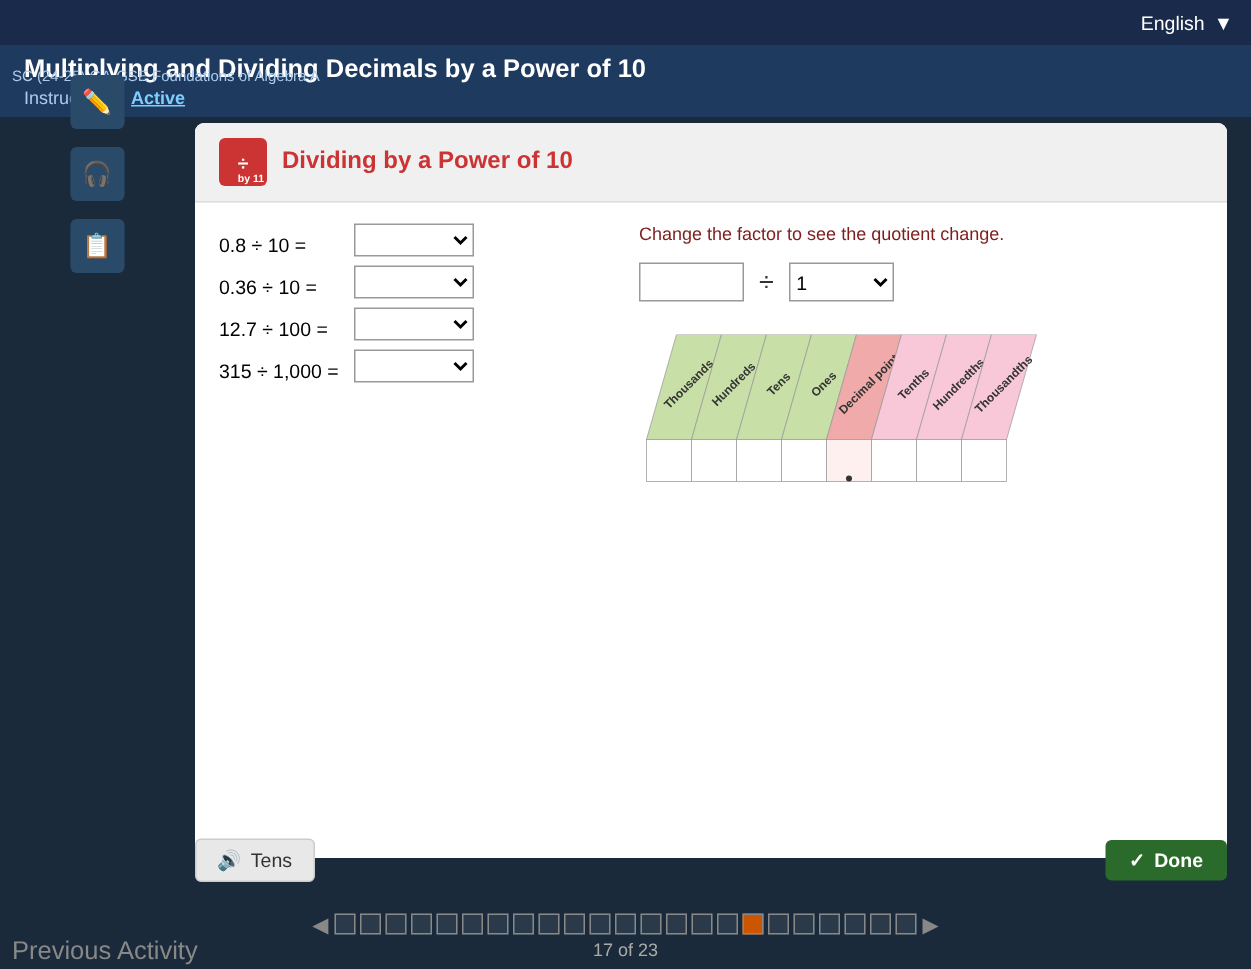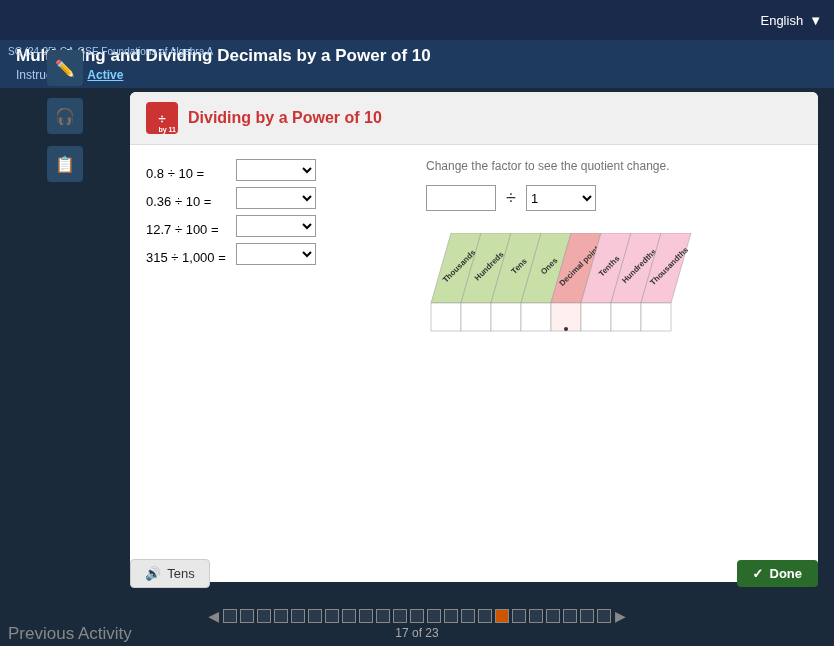--- a/index.html
+++ b/index.html
@@ -8,21 +8,21 @@
       font-family: Arial, sans-serif;
       width: 834px;
       height: 646px;
       overflow: hidden;
       position: relative;
     }
 
     
     .top-bar {
       background: #1a2a4a;
-      height: 40px;
+      height: 30px;
       display: flex;
       align-items: center;
       justify-content: flex-end;
       padding-right: 12px;
     }
     .top-bar-right {
       display: flex;
       align-items: center;
       gap: 6px;
       color: white;
@@ -164,21 +164,21 @@
 
     
     .right-panel {
       flex: 1;
       display: flex;
       flex-direction: column;
       align-items: flex-start;
     }
     .change-label {
       font-size: 12px;
-      color: #737373;
+      color: #7f1d1d;
       margin-bottom: 12px;
     }
 
     
     .division-display {
       display: flex;
       align-items: center;
       gap: 10px;
       margin-bottom: 16px;
     }

